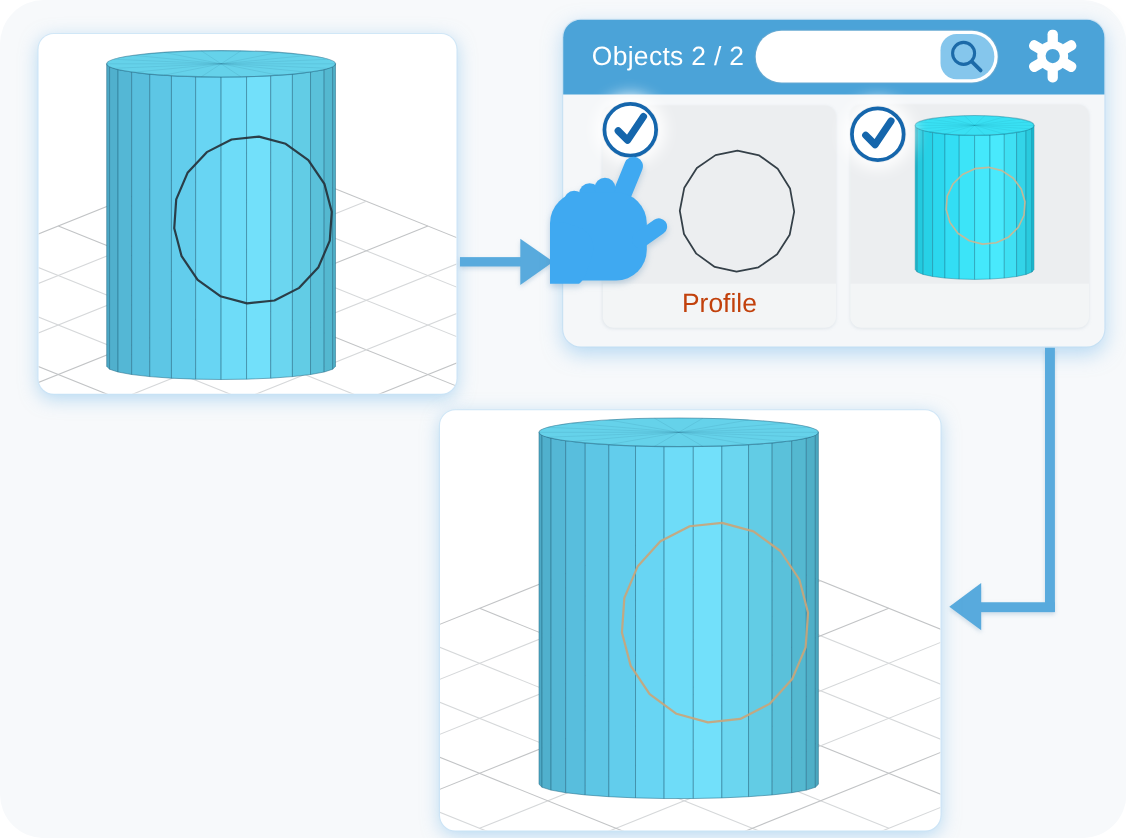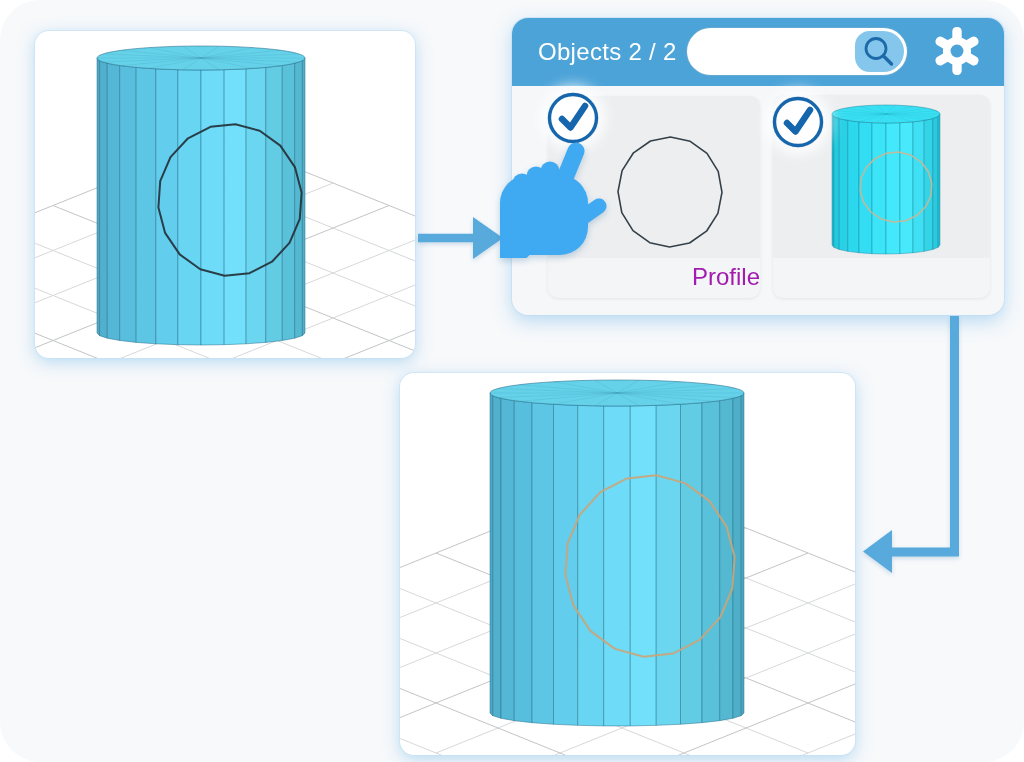--- a/index.html
+++ b/index.html
@@ -43,21 +43,21 @@
 
   
   .obj-card{position:absolute;border-radius:10px;background:#f3f5f6;
             box-shadow:0 1px 3px rgba(140,160,175,.18);cursor:pointer;}
   .card-profile{left:36px;top:78px;width:212px;height:202px;}
   .card-shape{left:261px;top:77px;width:217px;height:203px;}
   .thumb{position:absolute;left:0;top:0;right:0;bottom:40px;background:#eceef0;
          border-radius:10px 10px 0 0;overflow:hidden;}
   .thumb svg{display:block;width:100%;height:100%;}
   .obj-label{position:absolute;left:0;right:0;bottom:0;height:40px;line-height:38px;
-             text-align:right;font-size:24px;color:#a21caf;}
+             text-align:center;font-size:24px;color:#c2410c;}
 
   
   .check{position:absolute;width:52px;height:52px;border-radius:50%;z-index:5;
          box-shadow:0 0 14px 6px rgba(255,255,255,.95);cursor:pointer;}
   .check svg{display:block;width:52px;height:52px;}
   .check1{left:35px;top:74px;}
   .check2{left:260px;top:78px;}
 
   
   .hand{position:absolute;left:-12px;top:117px;width:107px;height:123px;z-index:6;

